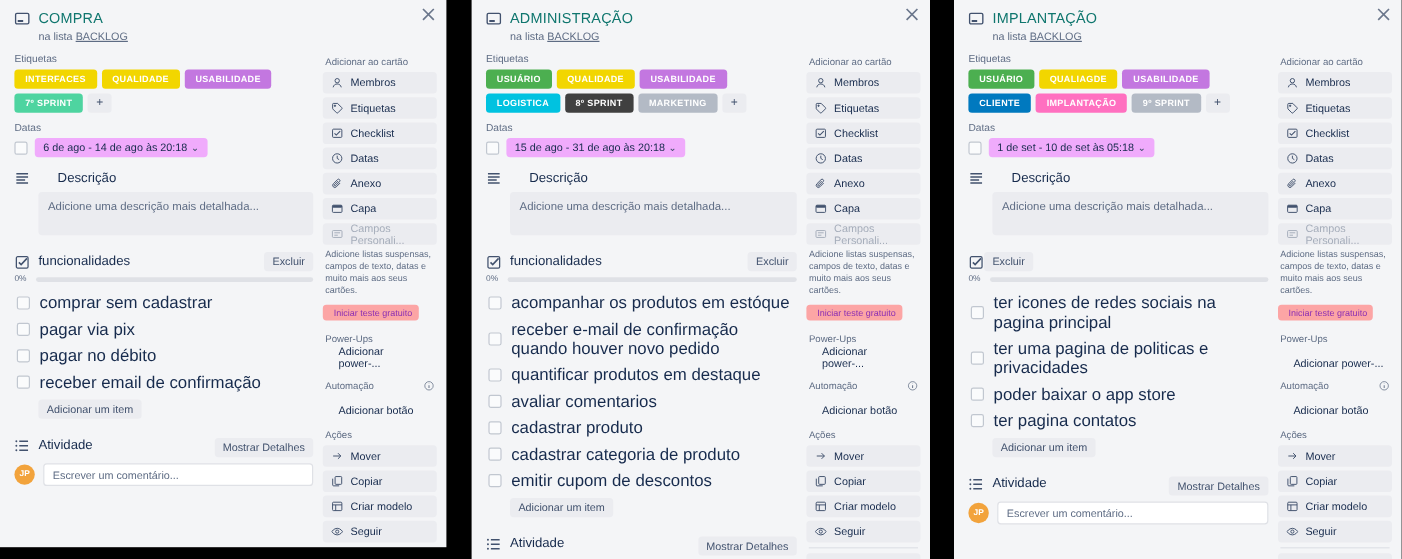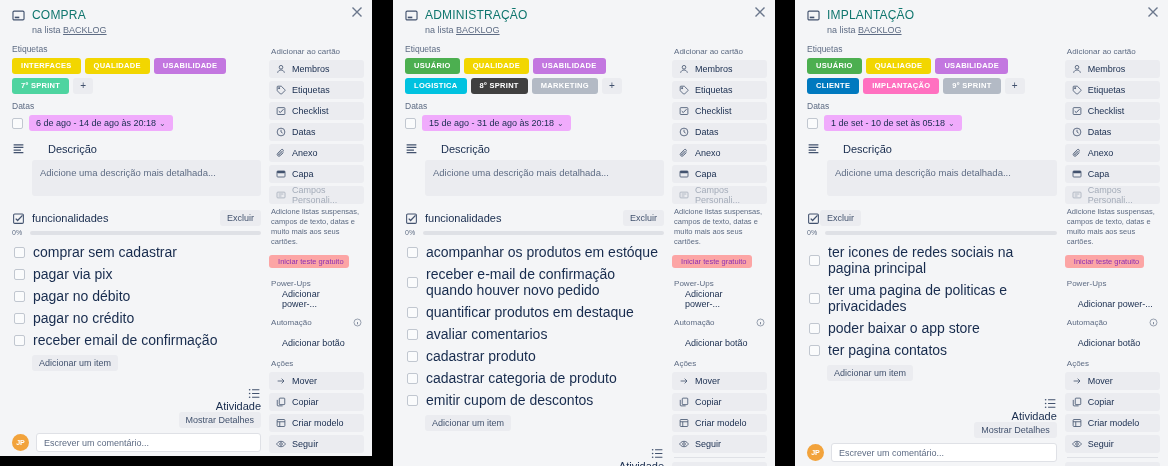--- a/index.html
+++ b/index.html
@@ -103,21 +103,21 @@
   .bar{ flex:1; height:4px; background:#dfe1e6; border-radius:3px; }
   .chk-item{ display:flex; align-items:center; gap:8px; padding:3px 0 3px 2px; }
   .chk-box{
     width:11px; height:11px; border:1.3px solid #c1c7d0; border-radius:2px;
     background:#fafbfc; flex:0 0 auto; cursor:pointer;
   }
   .chk-text{ font-size:14px; color:#172b4d; }
   .add-item-wrap{ margin:4px 0 0 20px; }
 
   
-  .act-head{ display:flex; align-items:flex-end; margin:16px 0 5px 0;flex-direction:column; }
+  .act-head{ display:flex; align-items:flex-start; margin:16px 0 5px 0; }
   .act-head .blk-title{ flex:1; }
   .comment-row{ display:flex; align-items:center; gap:7px; }
   .avatar{
     width:17px; height:17px; border-radius:50%; background:#f2a33c;
     color:#fff; font-size:7px; font-weight:700;
     display:flex; align-items:center; justify-content:center; flex:0 0 auto;
   }
   .comment-input{
     flex:1; height:19px; background:#fff; border:1px solid #dfe1e6;
     border-radius:3px; padding:0 7px; font-size:9px; color:#5e6c84;
@@ -217,24 +217,20 @@
               <span class="chk-box"></span>
               <span class="chk-text">comprar sem cadastrar</span>
             </div>
             <div class="chk-item">
               <span class="chk-box"></span>
               <span class="chk-text">pagar via pix</span>
             </div>
             <div class="chk-item">
               <span class="chk-box"></span>
               <span class="chk-text">pagar no débito</span>
-            </div>
-            <div class="chk-item">
-              <span class="chk-box"></span>
-              <span class="chk-text">pagar no crédito</span>
             </div>
             <div class="chk-item">
               <span class="chk-box"></span>
               <span class="chk-text">receber email de confirmação</span>
             </div>
             <div class="add-item-wrap"><button class="btn-ghost">Adicionar um item</button></div>
             <div class="act-head">
               <span class="blk-icon">
                 <svg viewBox="0 0 16 16" fill="none" stroke="currentColor" stroke-width="1.5">
                   <path d="M5 3.4h9M5 8h9M5 12.6h9"></path>

